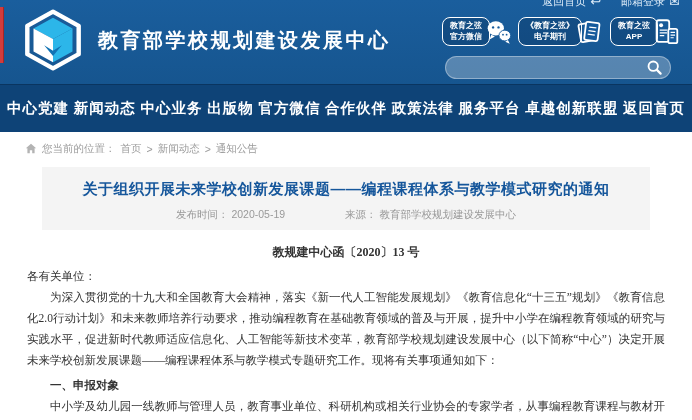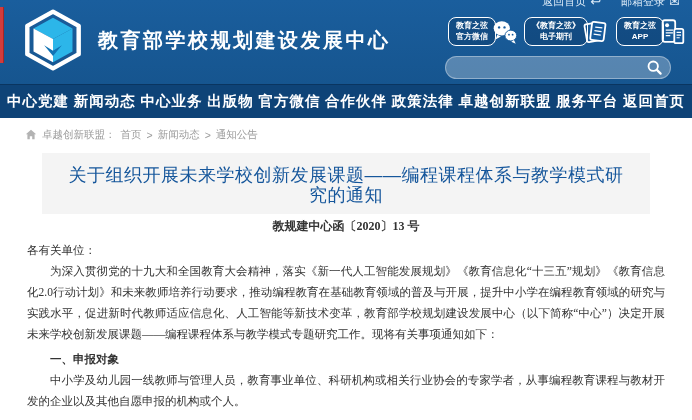--- a/index.html
+++ b/index.html
@@ -29,21 +29,21 @@
     color:#c3d9ee; font-size:8.5px; letter-spacing:0.4px; margin-top:4px; white-space:nowrap;
   }
 
   .top-links {
     position:absolute; top:-6px; right:12px; display:flex; gap:20px;
     color:#dcebf8; font-size:11px; align-items:center;
   }
   .top-links a { display:flex; align-items:center; gap:4px; color:#dcebf8; text-decoration:none; cursor:pointer; }
   .top-links .glyph { font-size:13px; }
 
-  .badges { position:absolute; top:17px; right:6px; display:flex; align-items:center; }
+  .badges { position:absolute; top:17px; right:12px; display:flex; align-items:center; }
   .badge { display:flex; align-items:center; cursor:pointer; margin-left:6px; }
   .badge-box {
     border:1.5px solid #ffffff; border-radius:8px; background:rgba(8,48,92,0.35);
     color:#ffffff; font-size:8px; line-height:10.5px; font-weight:bold;
     padding:3px 7px; text-align:center; white-space:nowrap;
   }
   .badge svg { width:27px; height:27px; margin-left:-5px; }
 
   .search-bar {
     position:absolute; top:56px; right:21px; width:226px; height:23px;
@@ -51,21 +51,21 @@
     border-radius:12px; display:flex; align-items:center;
   }
   .search-bar input {
     flex:1; height:100%; background:transparent; border:none; outline:none;
     padding:0 10px; color:#ffffff; font-size:11px;
   }
   .search-bar .mag { width:17px; height:17px; margin-right:7px; cursor:pointer; flex:none; }
 
   
   .main-nav {
-    height:34px; background:#0e4377; border-top:1px solid #0a3560;
+    height:48px; background:#0e4377; border-top:1px solid #0a3560;
     display:flex; align-items:center; justify-content:space-between; padding:0 7px;
   }
   .main-nav a {
     color:#ffffff; font-size:14.5px; font-weight:bold; letter-spacing:1px;
     text-decoration:none; cursor:pointer; white-space:nowrap;
   }
 
   
   .breadcrumb {
     display:flex; align-items:center; gap:5px; margin:10px 0 0 25px;
@@ -74,29 +74,29 @@
   .breadcrumb svg { width:12px; height:12px; }
   .breadcrumb a { color:#9b9b9b; text-decoration:none; cursor:pointer; }
   .breadcrumb .sep { color:#9b9b9b; }
 
   
   .title-panel {
     margin:11px 42px 0 42px; background:#f4f4f4; text-align:center;
     padding:12px 20px 9px 20px;
   }
   .article-title {
-    color:#15569b; font-size:18px; font-weight:normal; line-height:20px; letter-spacing:0.5px;
+    color:#15569b; font-size:15px; font-weight:bold; line-height:20px; letter-spacing:0.5px;
   }
   .article-meta {
     margin-top:9px; display:flex; justify-content:center; gap:60px;
     color:#9a9a9a; font-size:10.5px; line-height:13px;
   }
 
   .doc-number {
-    margin-top:4px; text-align:center; color:#333333;
+    margin-top:14px; text-align:center; color:#333333;
     font-family:"Liberation Serif","DejaVu Serif",serif;
     font-size:12px; font-weight:bold; line-height:16px;
   }
   .content {
     margin:0 27px; color:#333333; text-align:justify;
     font-family:"Liberation Serif","DejaVu Serif",serif;
     font-size:11.5px; line-height:21px;
   }
   .salutation { margin-top:6px; }
   .para { text-indent:2em; }
@@ -187,41 +187,45 @@
   </header>
 
   <nav class="main-nav">
     <a>中心党建</a>
     <a>新闻动态</a>
     <a>中心业务</a>
     <a>出版物</a>
     <a>官方微信</a>
     <a>合作伙伴</a>
     <a>政策法律</a>
+    <a>服务平台</a>
     <a>卓越创新联盟</a>
-    <a>服务平台</a>
     <a>返回首页</a>
   </nav>
 
   <main>
 
     <div class="breadcrumb">
       <svg viewBox="0 0 14 14">
         <path d="M7 1 L13 6.2 H11.2 V12 H8.4 V8.6 H5.6 V12 H2.8 V6.2 H1 Z" fill="#b3b3b3"></path>
       </svg>
-      <span>卓越创新联盟：</span>
+      <span>您当前的位置：</span>
       <a>首页</a>
       <span class="sep">&gt;</span>
       <a>新闻动态</a>
       <span class="sep">&gt;</span>
       <a>通知公告</a>
     </div>
 
     <section class="title-panel">
       <h2 class="article-title">关于组织开展未来学校创新发展课题——编程课程体系与教学模式研究的通知</h2>
+      <div class="article-meta">
+        <span><span>发布时间：</span> <span>2020-05-19</span></span>
+        <span><span>来源：</span> <span>教育部学校规划建设发展中心</span></span>
+      </div>
     </section>
 
     <div class="doc-number">教规建中心函〔2020〕13 号</div>
 
     <div class="content">
       <p class="salutation">各有关单位：</p>
       <p class="para">为深入贯彻党的十九大和全国教育大会精神，落实《新一代人工智能发展规划》《教育信息化“十三五”规划》《教育信息化2.0行动计划》和未来教师培养行动要求，推动编程教育在基础教育领域的普及与开展，提升中小学在编程教育领域的研究与实践水平，促进新时代教师适应信息化、人工智能等新技术变革，教育部学校规划建设发展中心（以下简称“中心”）决定开展未来学校创新发展课题——编程课程体系与教学模式专题研究工作。现将有关事项通知如下：</p>
       <p class="section-heading">一、申报对象</p>
       <p class="para">中小学及幼儿园一线教师与管理人员，教育事业单位、科研机构或相关行业协会的专家学者，从事编程教育课程与教材开发的企业以及其他自愿申报的机构或个人。</p>
     </div>

